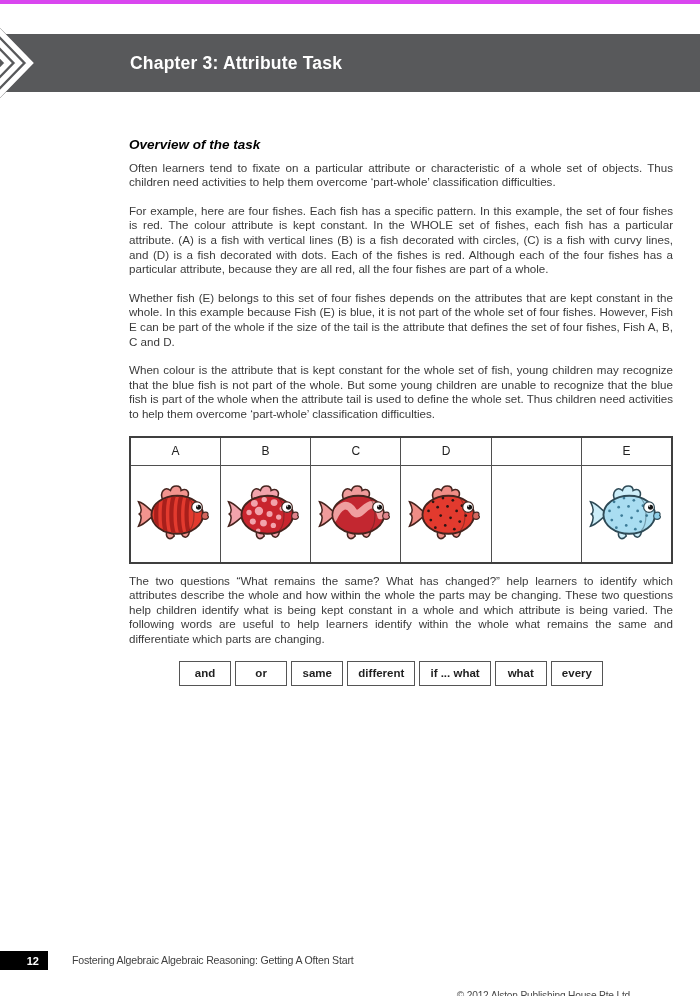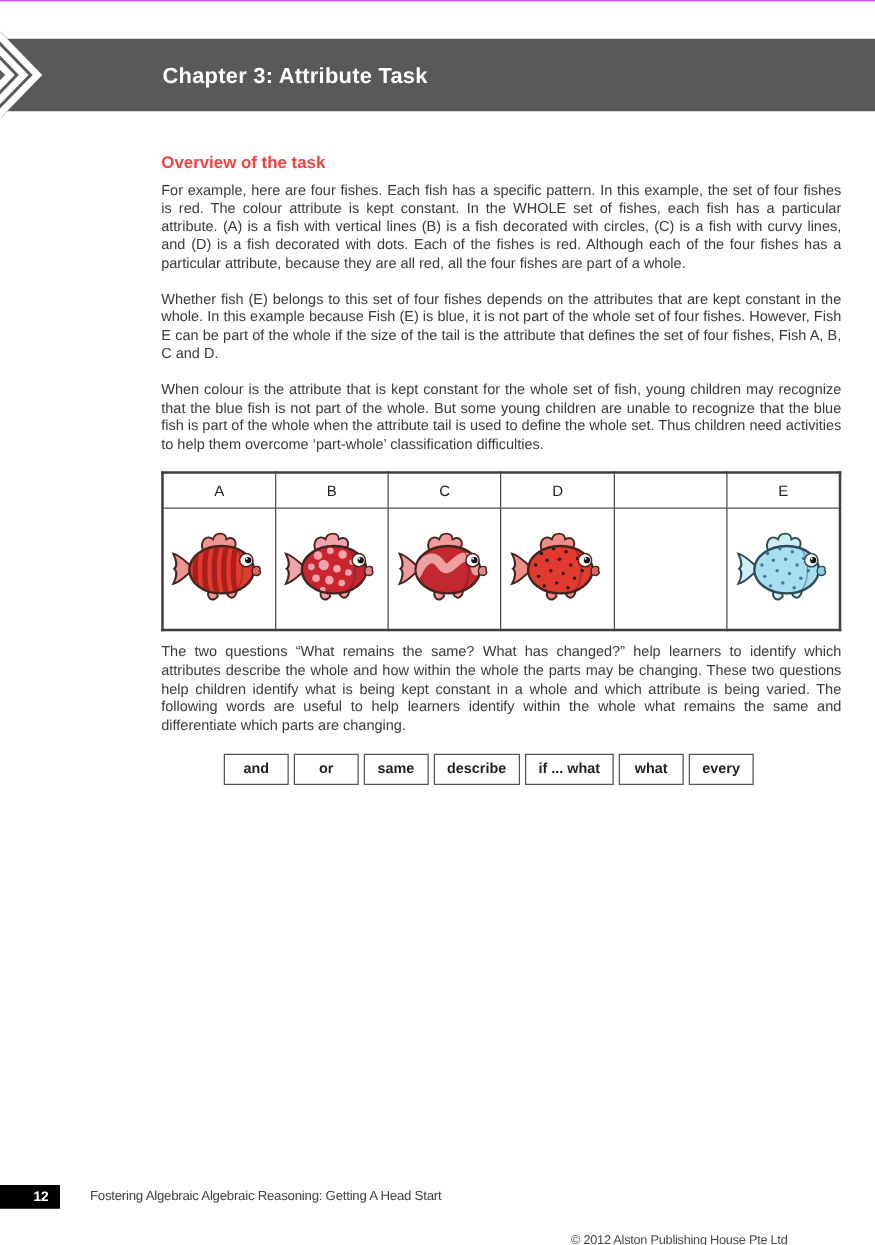--- a/index.html
+++ b/index.html
@@ -1,33 +1,33 @@
 <!DOCTYPE html>
 <html><head>
 <meta charset="utf-8">
 <style>
   html,body{margin:0;padding:0;background:#ffffff;}
   .page{
     position:relative;width:700px;height:996px;background:#fff;
     font-family:"Liberation Sans",sans-serif;overflow:hidden;box-sizing:border-box;
-    border-top:1px solid #d946ef;
+    border-top:4px solid #d946ef;
   }
   
   .banner{position:absolute;left:0;top:30px;width:700px;height:58px;background:#58595b;}
   .banner-title{
     position:absolute;left:130px;top:0;height:100%;display:flex;align-items:center;
     color:#ffffff;font-size:17.5px;font-weight:bold;letter-spacing:.2px;
   }
   .chevrons{position:absolute;left:0;top:-6px;display:block;}
   
   .content{
     position:absolute;left:129px;top:118px;width:544px;
     color:#3a3a3a;font-size:11.6px;line-height:14.6px;text-align:justify;
   }
-  .overview{font-size:13.5px;font-weight:bold;color:#ef4444;margin:4px 0 8px 0;text-align:left;}
+  .overview{font-size:13.5px;font-weight:bold;color:#000000;margin:16px 0 8px 0;text-align:left;font-style:italic;}
   .content p{margin:0 0 14px 0;}
   
   table.fish{
     border-collapse:collapse;width:100%;table-layout:fixed;
     margin:5px 0 10px 0;border:2px solid #3f3f3f;
   }
   table.fish th{
     border:1px solid #4f4f4f;height:25px;font-size:12px;font-weight:normal;
     color:#222;text-align:center;background:#fff;
   }
@@ -65,20 +65,21 @@
       <path d="M-7,-3 L30,35 L-7,73" stroke="#ffffff" stroke-width="5.5" fill="none"></path>
       <path d="M-18,-3 L19,35 L-18,73" stroke="#ffffff" stroke-width="5.5" fill="none"></path>
       <path d="M-29,-3 L8,35 L-29,73" stroke="#ffffff" stroke-width="5.5" fill="none"></path>
     </svg>
     <div class="banner-title">Chapter 3: Attribute Task</div>
   </div>
 
   <div class="content">
     <div class="overview">Overview of the task</div>
 
+    <p>Often learners tend to fixate on a particular attribute or characteristic of a whole set of objects. Thus children need activities to help them overcome ‘part-whole’ classification difficulties.</p>
     <p>For example, here are four fishes. Each fish has a specific pattern. In this example, the set of four fishes is red. The colour attribute is kept constant. In the WHOLE set of fishes, each fish has a particular attribute. (A) is a fish with vertical lines (B) is a fish decorated with circles, (C) is a fish with curvy lines, and (D) is a fish decorated with dots. Each of the fishes is red. Although each of the four fishes has a particular attribute, because they are all red, all the four fishes are part of a whole.</p>
     <p>Whether fish (E) belongs to this set of four fishes depends on the attributes that are kept constant in the whole. In this example because Fish (E) is blue, it is not part of the whole set of four fishes. However, Fish E can be part of the whole if the size of the tail is the attribute that defines the set of four fishes, Fish A, B, C and D.</p>
     <p>When colour is the attribute that is kept constant for the whole set of fish, young children may recognize that the blue fish is not part of the whole. But some young children are unable to recognize that the blue fish is part of the whole when the attribute tail is used to define the whole set. Thus children need activities to help them overcome ‘part-whole’ classification difficulties.</p>
 
     <table class="fish">
       <thead>
         <tr>
           <th>A</th>
           <th>B</th>
           <th>C</th>
@@ -262,26 +263,26 @@
         </tr>
       </tbody>
     </table>
 
     <p>The two questions “What remains the same? What has changed?” help learners to identify which attributes describe the whole and how within the whole the parts may be changing. These two questions help children identify what is being kept constant in a whole and which attribute is being varied. The following words are useful to help learners identify within the whole what remains the same and differentiate which parts are changing.</p>
 
     <div class="words">
       <span class="word-box">and</span>
       <span class="word-box">or</span>
       <span class="word-box">same</span>
-      <span class="word-box">describe</span>
+      <span class="word-box">different</span>
       <span class="word-box">if ... what</span>
       <span class="word-box">what</span>
       <span class="word-box">every</span>
     </div>
   </div>
 
   <div class="footer">
     <div class="pagenum">12</div>
-    <div class="foot-left">Fostering Algebraic Algebraic Reasoning: Getting A Head Start</div>
+    <div class="foot-left">Fostering Algebraic Algebraic Reasoning: Getting A Often Start</div>
     <div class="foot-right">© 2012 Alston Publishing House Pte Ltd</div>
   </div>
 
 </div>
 
 </body></html>

